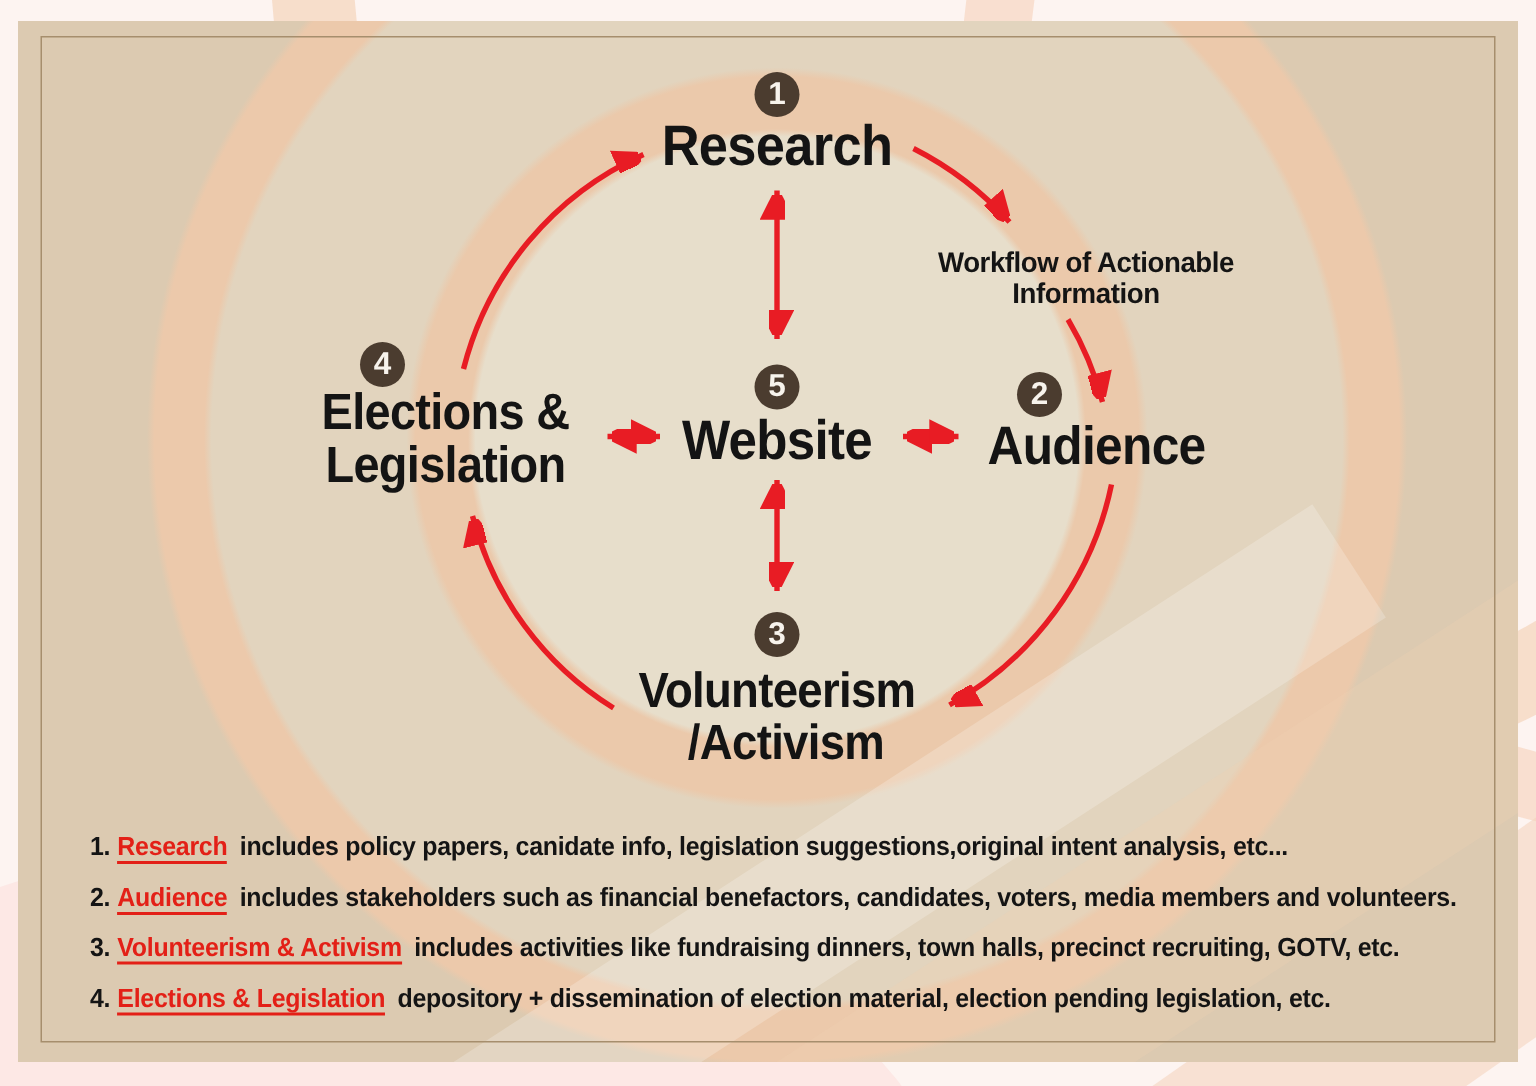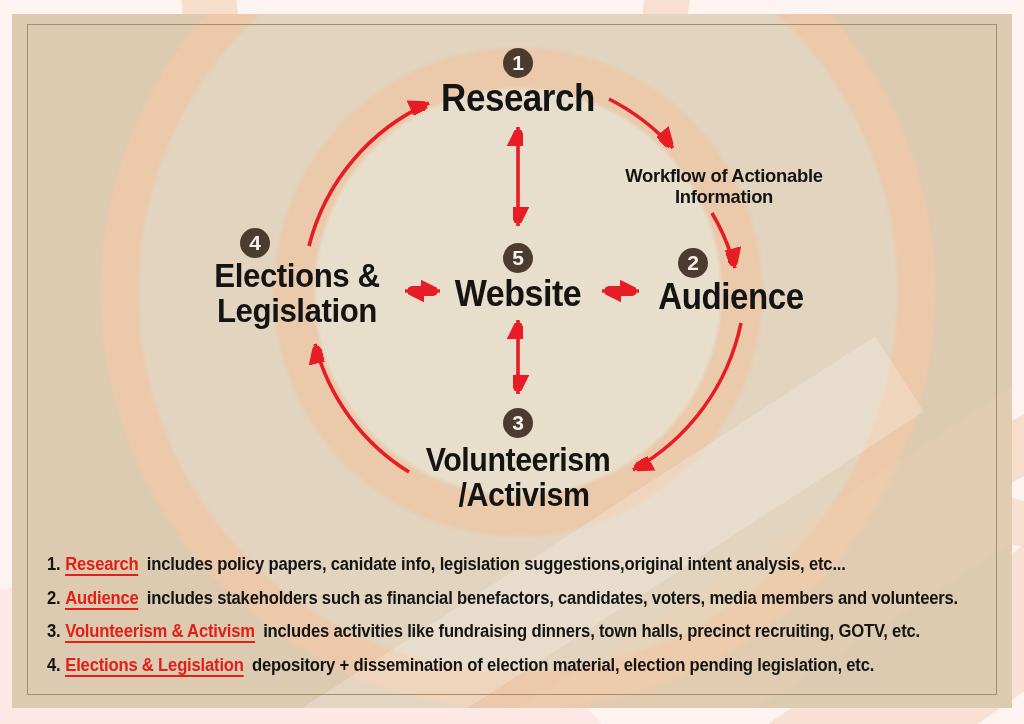--- a/index.html
+++ b/index.html
@@ -50,21 +50,21 @@
   .node-label{
     position:absolute;z-index:6;color:#141414;font-weight:700;white-space:nowrap;
     letter-spacing:-0.5px;transform:translateX(-50%) scaleX(0.92);
   }
   .caption{
     position:absolute;z-index:6;color:#141414;font-weight:700;text-align:center;
     font-size:19px;line-height:21px;transform:translateX(-50%) scaleX(0.97);
     white-space:nowrap;letter-spacing:-0.3px;
   }
   
-  .legend{position:absolute;left:47px;top:548px;z-index:6;}
+  .legend{position:absolute;left:60px;top:548px;z-index:6;}
   .legend-row{
     font-size:17.5px;font-weight:700;color:#141414;line-height:33.6px;
     white-space:nowrap;transform:scaleX(0.95);transform-origin:left center;
     letter-spacing:-0.2px;
   }
   .legend-num{margin-right:5px;}
   .legend-key{color:#e32017;border-bottom:2px solid #e32017;margin-right:4px;}
 </style>
 </head>
 <body>

